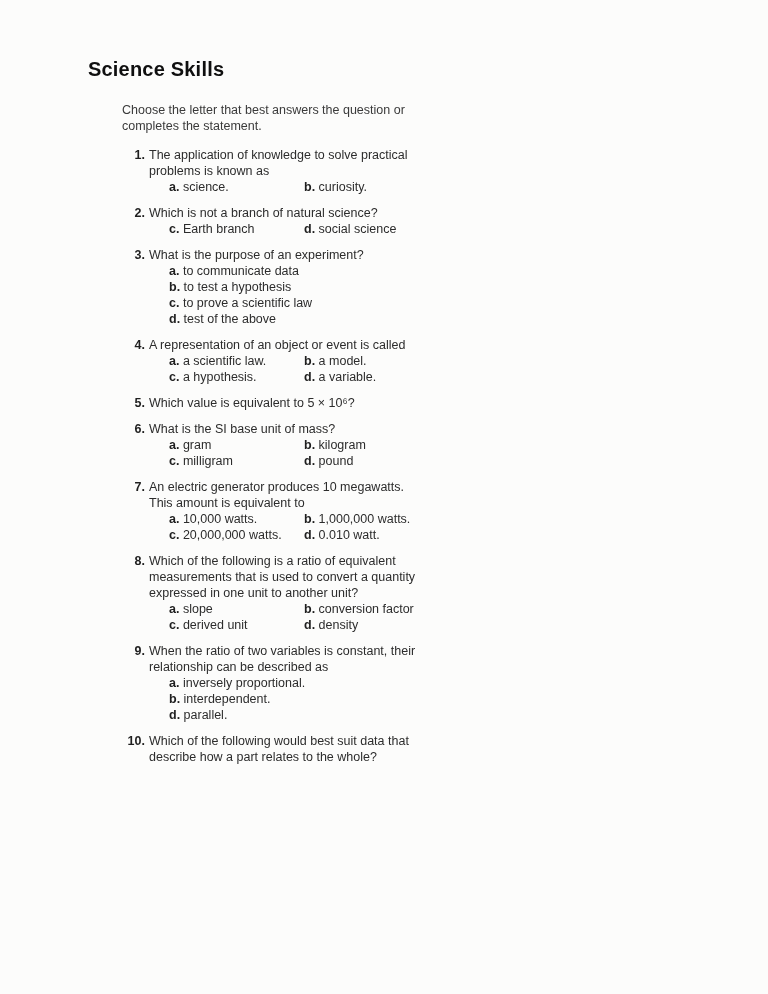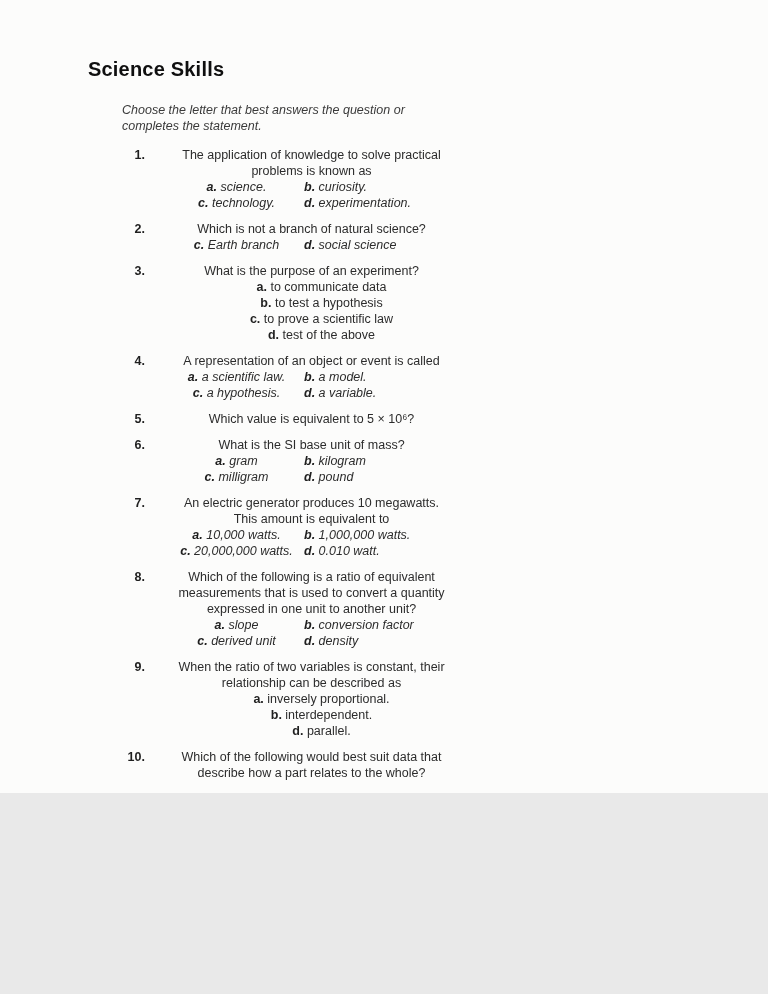--- a/index.html
+++ b/index.html
@@ -1,35 +1,35 @@
 <!DOCTYPE html>
 <html><head>
 <meta charset="utf-8">
 <style>
   html,body{margin:0;padding:0;background:#e9e9e9;}
   .page{
-    width:768px;height:793px;background:#fcfcfb;overflow:hidden;
+    width:768px;height:994px;background:#fcfcfb;overflow:hidden;
     font-family:"Liberation Sans",sans-serif;color:#2c2c2c;position:relative;
   }
   .title{
     margin:0;padding:57px 0 0 88px;font-size:20px;line-height:24px;
     font-weight:700;color:#0f0f0f;letter-spacing:.2px;
   }
   .content{margin-left:122px;margin-top:21px;width:352px;}
   .instructions{
-    font-style:italic;font-size:12.5px;line-height:16px;color:#3a3a3a;
+    font-size:12.5px;line-height:16px;color:#3a3a3a;
     white-space:pre-line;font-weight:500;
   }
   .questions{margin-top:13px;}
   .question{display:flex;margin-bottom:10px;font-size:12.5px;line-height:16px;}
   .qnum{flex:0 0 23px;text-align:right;font-weight:700;color:#1f1f1f;margin-right:4px;}
-  .qbody{flex:1 1 auto;min-width:0;text-align:center;}
+  .qbody{flex:1 1 auto;min-width:0;}
   .qtext{white-space:pre-line;}
   .options{margin-left:20px;}
-  .opt-row{display:flex;font-style:italic;}
+  .opt-row{display:flex;}
   .opt-row .opt:first-child{width:135px;flex:0 0 135px;}
   .opt{white-space:nowrap;}
   .ol{font-weight:700;color:#1f1f1f;}
 </style>
 </head>
 <body>
 
 <div class="page">
   <h1 class="title">Science Skills</h1>
   <div class="content">
@@ -39,24 +39,20 @@
 
       <div class="question">
         <div class="qnum">1.</div>
         <div class="qbody">
           <div class="qtext">The application of knowledge to solve practical
 problems is known as</div>
           <div class="options">
             <div class="opt-row">
               <div class="opt"><span class="ol">a.</span> <span>science.</span></div>
               <div class="opt"><span class="ol">b.</span> <span>curiosity.</span></div>
-            </div>
-            <div class="opt-row">
-              <div class="opt"><span class="ol">c.</span> <span>technology.</span></div>
-              <div class="opt"><span class="ol">d.</span> <span>experimentation.</span></div>
             </div>
           </div>
         </div>
       </div>
 
       <div class="question">
         <div class="qnum">2.</div>
         <div class="qbody">
           <div class="qtext">Which is not a branch of natural science?</div>
           <div class="options">

